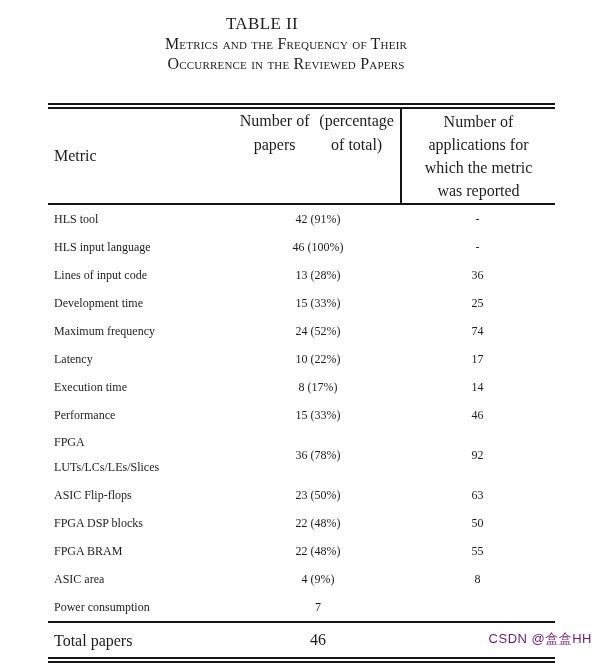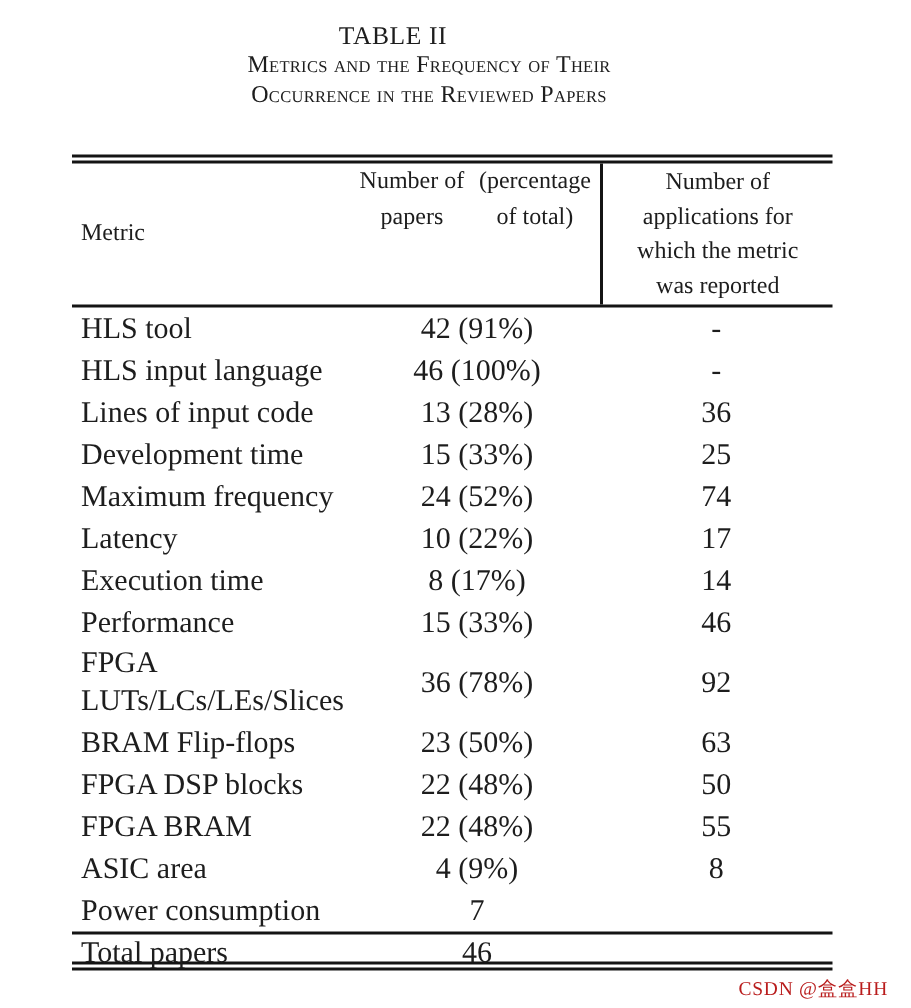--- a/index.html
+++ b/index.html
@@ -23,34 +23,34 @@
   .rule-double { height:2px; border-top:2px solid #141414; border-bottom:2px solid #141414; }
   .rule-single { height:2px; background:#141414; }
 
   .grid-row { display:grid; grid-template-columns:188px 164px 155px; }
 
   .hdr { height:94px; }
   .hdr-metric { display:flex; align-items:center; padding-left:6px; font-size:16px; box-sizing:border-box; }
   .hdr-papers { display:flex; flex-direction:row; justify-content:center; text-align:center; font-size:16px; line-height:24px; }
   .hdr-apps { display:flex; flex-direction:column; justify-content:center; text-align:center; font-size:16px; line-height:23px; border-left:2px solid #141414; box-sizing:border-box; }
 
-  .row { height:28px; font-size:20px; }
+  .row { height:28px; font-size:12px; }
   .row.tall { height:52px; }
   .row > div { display:flex; align-items:center; }
   .cell-metric { padding-left:6px; box-sizing:border-box; }
   .cell-metric span { white-space:pre-line; line-height:25px; }
   .cell-papers, .cell-apps { justify-content:center; text-align:center; }
 
-  .total-row { height:18px; font-size:20px; }
+  .total-row { height:34px; font-size:16px; }
   .total-row > div { display:flex; align-items:center; }
 
   .watermark {
-    position:absolute; top:650px; right:15px;
-    font-family:Liberation Serif, serif;
-    font-size:13px; color:#b91c1c; letter-spacing:0.5px;
+    position:absolute; top:630px; right:15px;
+    font-family:Liberation Sans, sans-serif;
+    font-size:13px; color:#701a75; letter-spacing:0.5px;
   }
 </style>
 </head>
 <body>
 
 <div class="caption">
   <div class="caption-title">TABLE II</div>
   <div class="caption-sub">Metrics and the Frequency of Their</div>
   <div class="caption-sub">Occurrence in the Reviewed Papers</div>
 </div>
@@ -169,21 +169,21 @@
       </div>
     <div class="cell-papers">
         <span>36 (78%)</span>
       </div>
     <div class="cell-apps">
         <span>92</span>
       </div>
   </div>
   <div class="grid-row row">
     <div class="cell-metric">
-        <span>BRAM Flip-flops</span>
+        <span>ASIC Flip-flops</span>
       </div>
     <div class="cell-papers">
         <span>23 (50%)</span>
       </div>
     <div class="cell-apps">
         <span>63</span>
       </div>
   </div>
   <div class="grid-row row">
     <div class="cell-metric">

